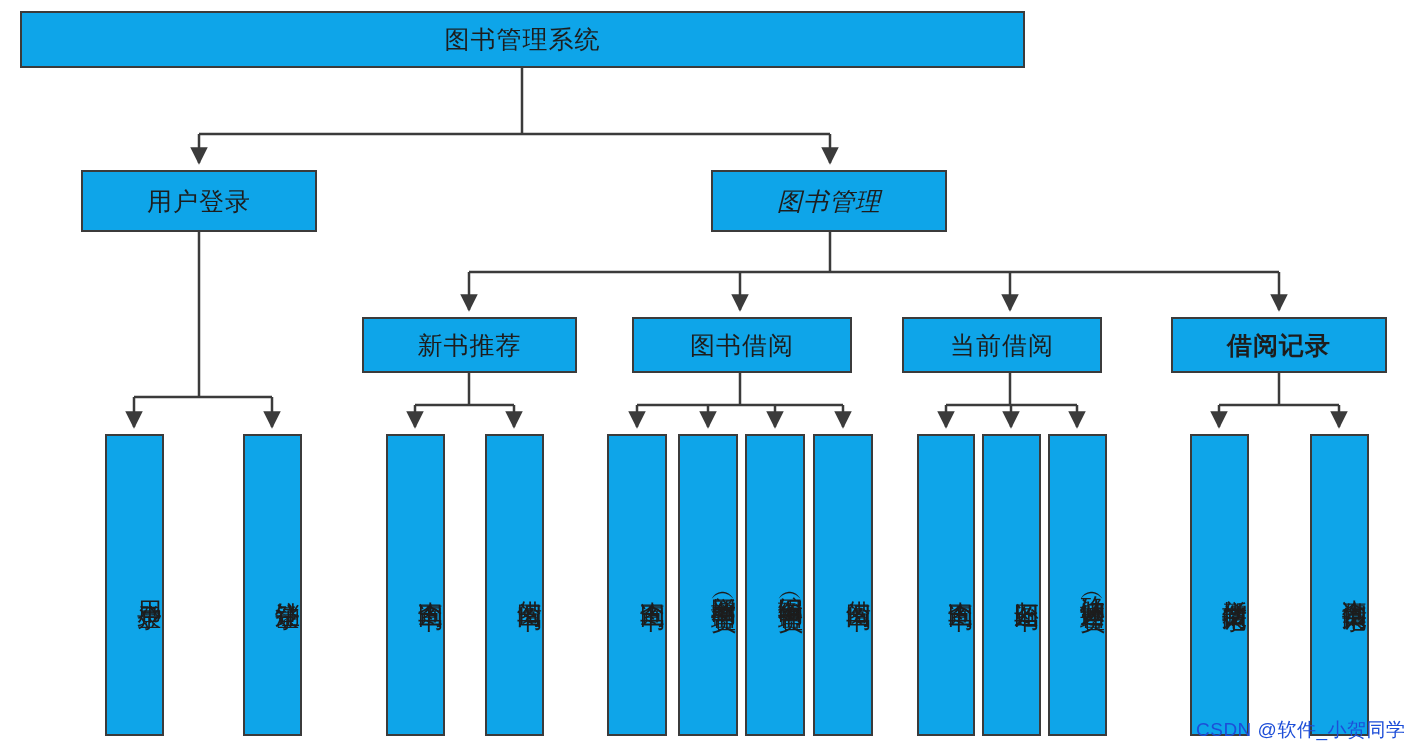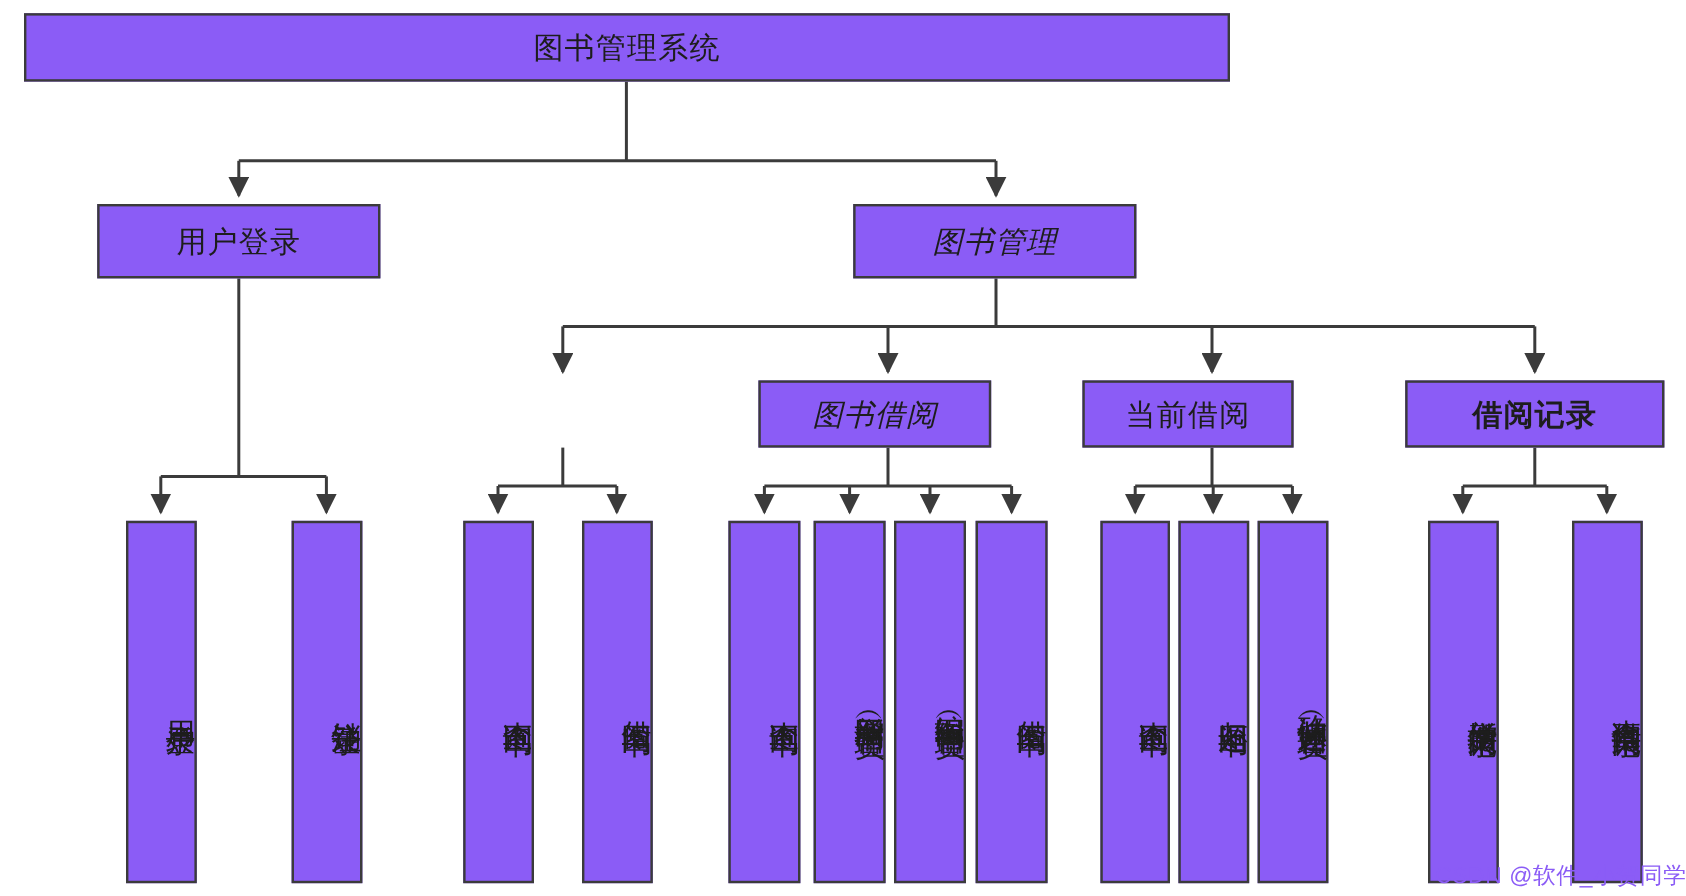--- a/index.html
+++ b/index.html
@@ -20,21 +20,21 @@
   #wires {
     position: absolute;
     left: 0;
     top: 0;
     width: 1405px;
     height: 747px;
   }
   .node {
     position: absolute;
     box-sizing: border-box;
-    background: #8b5cf6;
+    background: #0ea5e9;
     border: 2.5px solid #3b3b3b;
     display: flex;
     align-items: center;
     justify-content: center;
     color: #1d1d1d;
   }
   .node.horiz {
     font-size: 25px;
     letter-spacing: 1px;
   }
@@ -49,21 +49,21 @@
     justify-content: center;
   }
   .node.vert .vlabel {
     writing-mode: vertical-rl;
     text-orientation: upright;
     line-height: 1;
   }
   .watermark {
     position: absolute;
     font-size: 19px;
-    color: #8b5cf6;
+    color: #1d4ed8;
     white-space: nowrap;
     letter-spacing: 0.5px;
     text-align: center;
   }
 </style>
 </head>
 <body>
 
 <div id="stage">
 
@@ -116,22 +116,23 @@
       <path d="M 1339 405 L 1339 427" marker-end="url(#arrow)"></path>
 
     </g>
   </svg>
 
   <div class="node horiz" style="left: 20px; top: 11px; width: 1005px; height: 57px;">图书管理系统</div>
 
   <div class="node horiz" style="left: 81px; top: 170px; width: 236px; height: 62px;">用户登录</div>
   <div class="node horiz" style="left: 711px; top: 170px; width: 236px; height: 62px; font-style: italic;">图书管理</div>
 
-  <div class="node horiz" style="left: 632px; top: 317px; width: 194px; height: 56px; font-style: italic;">图书借阅</div>
-  <div class="node horiz" style="left: 902px; top: 317px; width: 176px; height: 56px;">当前借阅</div>
+  <div class="node horiz" style="left: 362px; top: 317px; width: 215px; height: 56px;">新书推荐</div>
+  <div class="node horiz" style="left: 632px; top: 317px; width: 220px; height: 56px;">图书借阅</div>
+  <div class="node horiz" style="left: 902px; top: 317px; width: 200px; height: 56px;">当前借阅</div>
   <div class="node horiz" style="left: 1171px; top: 317px; width: 216px; height: 56px; font-weight: bold;">借阅记录</div>
 
   <div class="node vert" style="left: 105px; top: 434px; width: 59px; height: 302px;">
     <span class="vlabel">用户登录</span>
   </div>
   <div class="node vert" style="left: 243px; top: 434px; width: 59px; height: 302px;">
     <span class="vlabel">注销登录</span>
   </div>
   <div class="node vert" style="left: 386px; top: 434px; width: 59px; height: 302px;">
     <span class="vlabel">查询图书</span>

